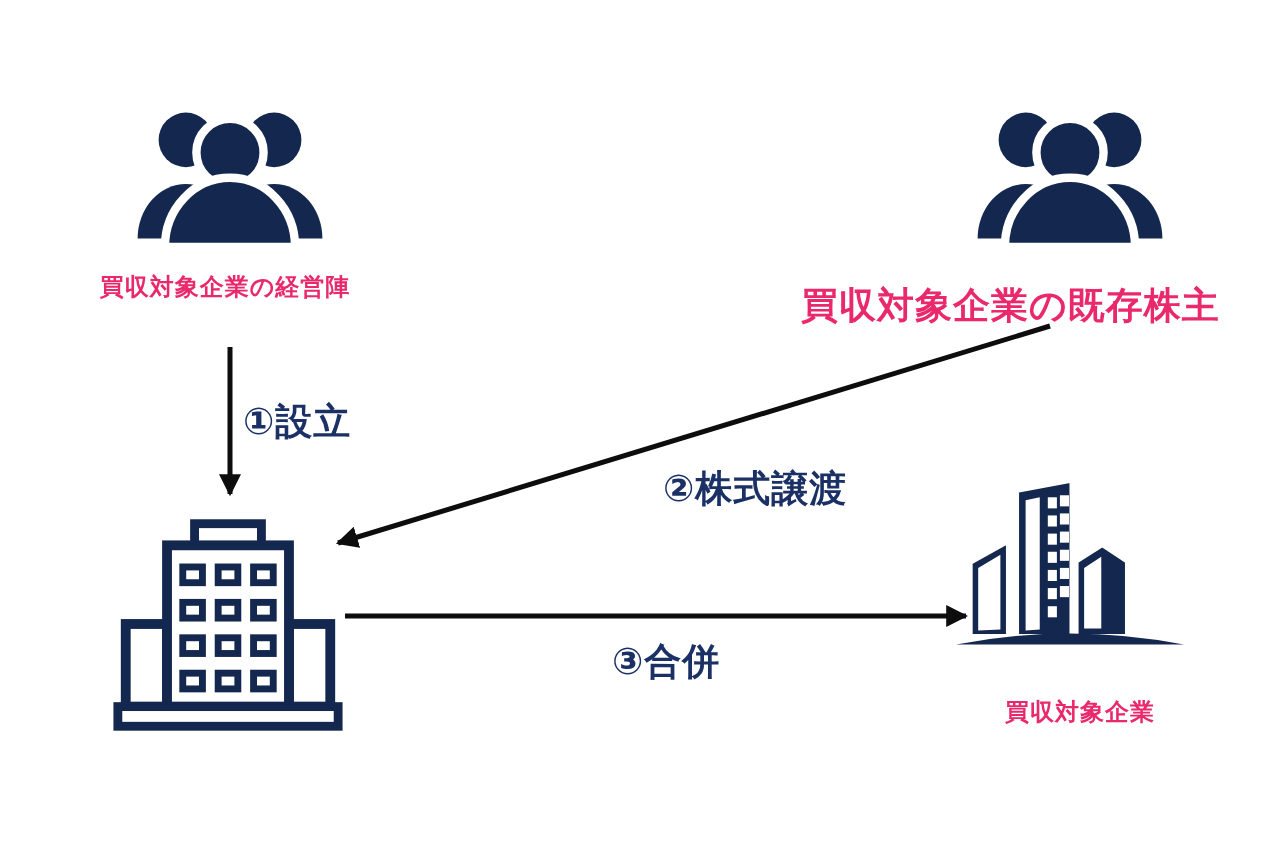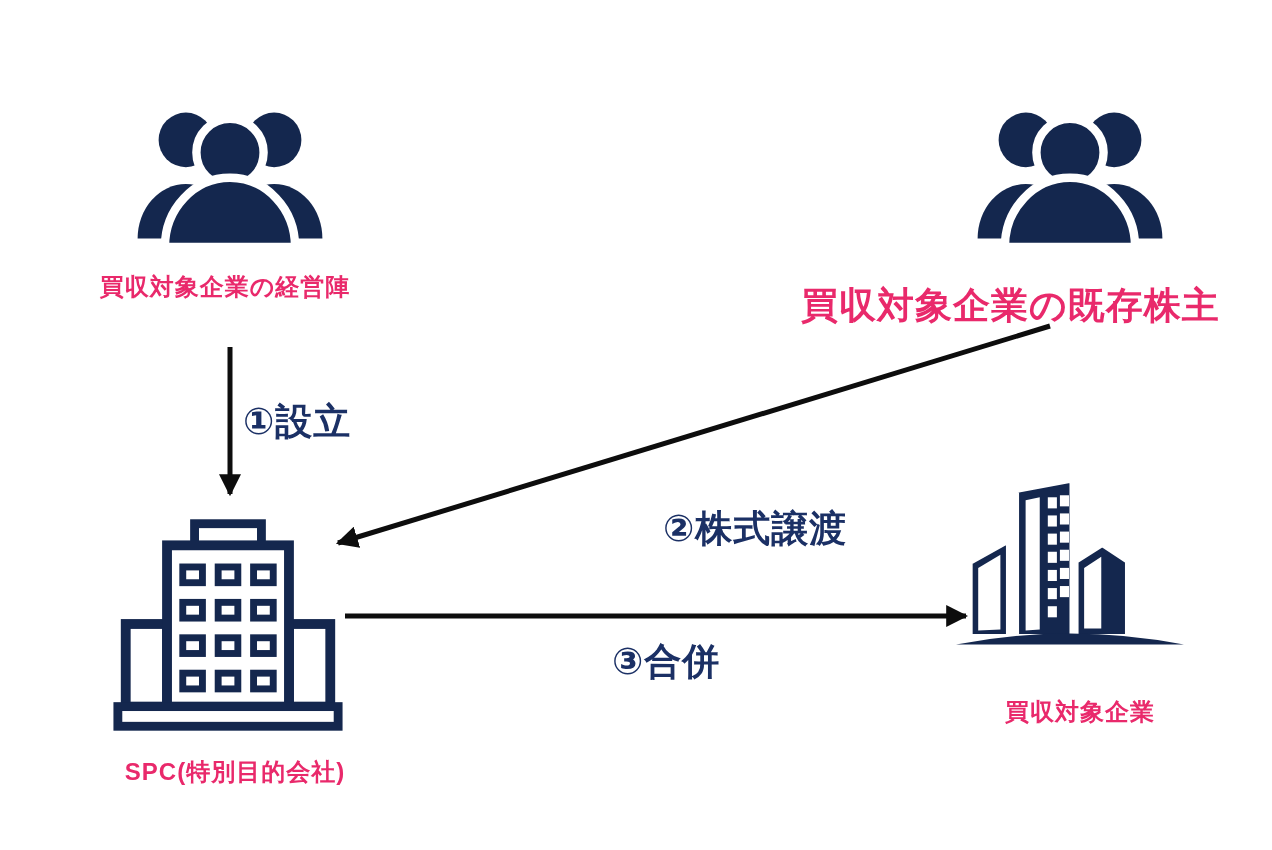--- a/index.html
+++ b/index.html
@@ -94,21 +94,20 @@
       <rect class="outline" stroke-width="7" x="146" y="98" width="20" height="16"></rect>
       <rect class="outline" stroke-width="7" x="74" y="134" width="20" height="16"></rect>
       <rect class="outline" stroke-width="7" x="110" y="134" width="20" height="16"></rect>
       <rect class="outline" stroke-width="7" x="146" y="134" width="20" height="16"></rect>
       <rect class="outline" stroke-width="7" x="74" y="170" width="20" height="16"></rect>
       <rect class="outline" stroke-width="7" x="110" y="170" width="20" height="16"></rect>
       <rect class="outline" stroke-width="7" x="146" y="170" width="20" height="16"></rect>
     </g>
     <rect class="outline" stroke-width="9" x="8" y="204" width="224" height="20"></rect>
   </svg>
-  <div class="node-label" style="left:30px;top:756px;width:410px;">SPC(特別目的会社)</div>
 
   <svg class="abs" style="left:954px;top:477px;" width="232" height="207" viewBox="0 0 230 205">
     <polygon class="ink sep" stroke-width="3" points="17,85 53,65 53,157 17,157"></polygon>
     <polygon points="24,90 46,77 46,151 24,152" fill="#ffffff"></polygon>
     <polygon class="ink sep" stroke-width="3" points="63,14 116,4 116,157 63,157"></polygon>
     <polygon points="71,23 85,20 85,151 71,152" fill="#ffffff"></polygon>
     <g>
       <rect x="93" y="20" width="9" height="11" fill="#ffffff"></rect>
       <rect x="105" y="18" width="9" height="11" fill="#ffffff"></rect>
       <rect x="93" y="38" width="9" height="11" fill="#ffffff"></rect>
@@ -123,16 +122,16 @@
       <rect x="105" y="108" width="9" height="11" fill="#ffffff"></rect>
       <rect x="93" y="128" width="9" height="11" fill="#ffffff"></rect>
     </g>
     <polygon class="ink sep" stroke-width="3" points="122,84 147,68 171,84 171,157 122,157"></polygon>
     <polygon points="129,90 146,79 146,150 129,150" fill="#ffffff"></polygon>
     <path class="ink" d="M2,166 Q115,144 228,166 Z"></path>
   </svg>
   <div class="node-label" style="left:880px;top:696px;width:400px;">買収対象企業</div>
 
   <div class="arrow-label" style="left:243px;top:397px;">①設立</div>
-  <div class="arrow-label" style="left:663px;top:464px;margin-top:40px;">②株式譲渡</div>
+  <div class="arrow-label" style="left:663px;top:464px;">②株式譲渡</div>
   <div class="arrow-label" style="left:612px;top:637px;">③合併</div>
 
 </div>
 
 </body></html>

